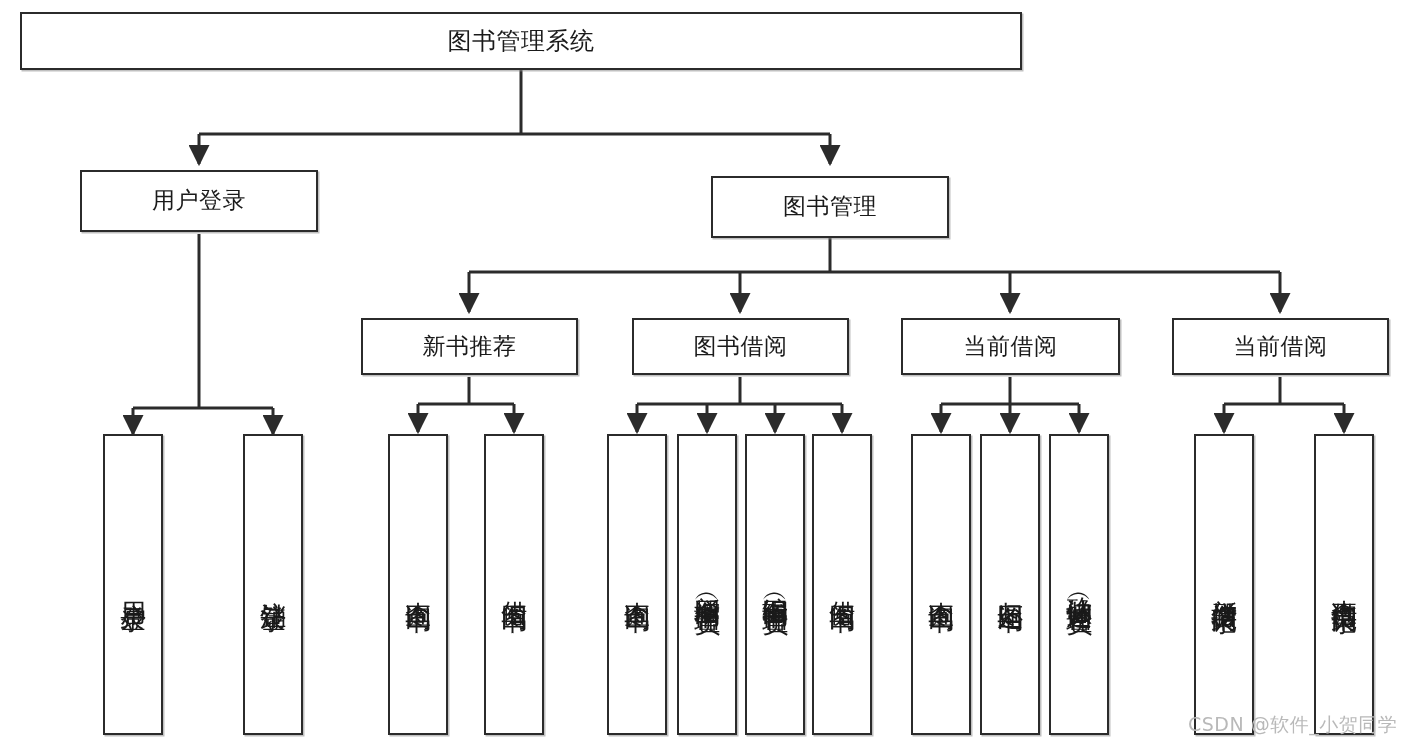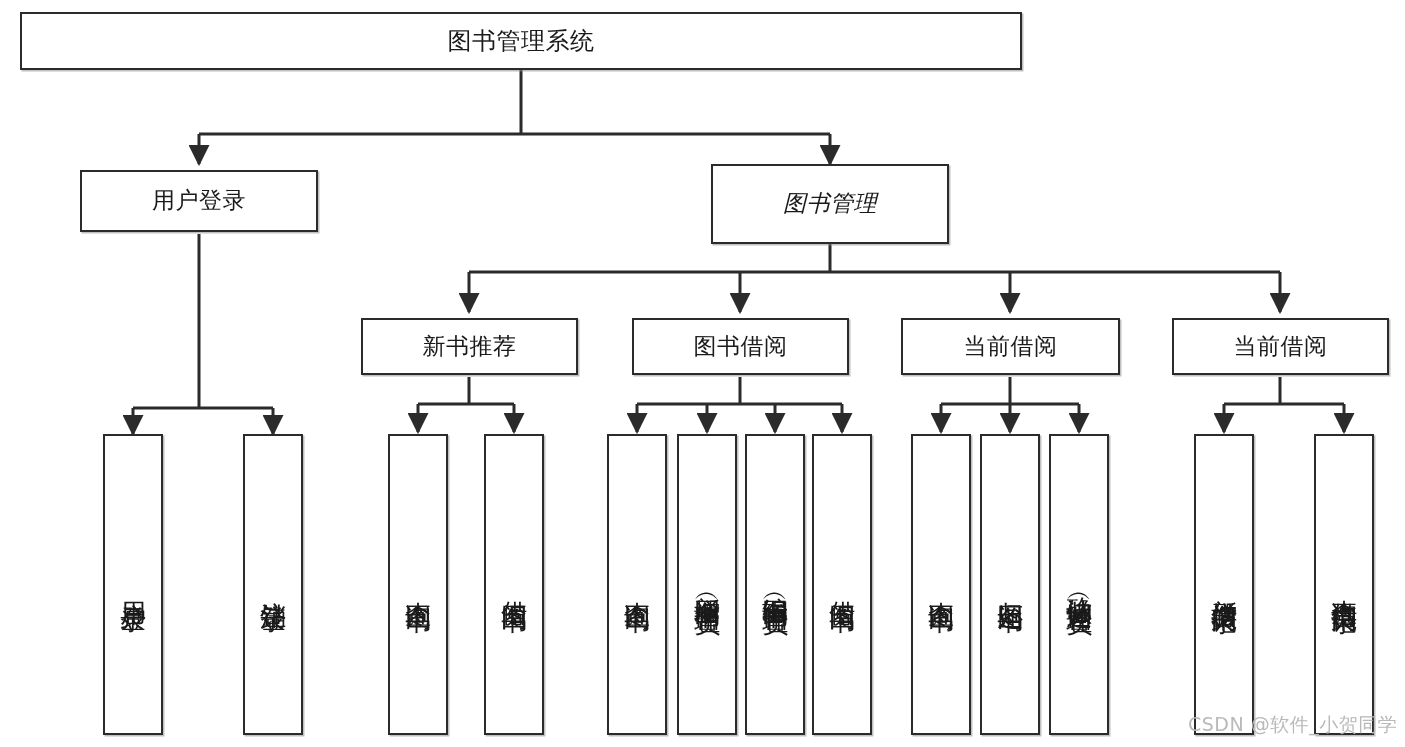--- a/index.html
+++ b/index.html
@@ -130,21 +130,21 @@
     </g>
   </svg>
 
   <div class="node h root" style="left:20px; top:12px; width:1002px; height:58px;">
     <span class="lbl">图书管理系统</span>
   </div>
 
   <div class="node h" style="left:80px; top:170px; width:238px; height:62px;">
     <span class="lbl">用户登录</span>
   </div>
-  <div class="node h" style="left:711px; top:164px; width:238px; height:80px;font-style:italic;">
+  <div class="node h" style="left:711px; top:176px; width:238px; height:62px;">
     <span class="lbl">图书管理</span>
   </div>
 
   <div class="node h" style="left:632px; top:318px; width:217px; height:57px;">
     <span class="lbl">图书借阅</span>
   </div>
   <div class="node h" style="left:361px; top:318px; width:217px; height:57px;">
     <span class="lbl">新书推荐</span>
   </div>
   <div class="node h" style="left:901px; top:318px; width:219px; height:57px;">

